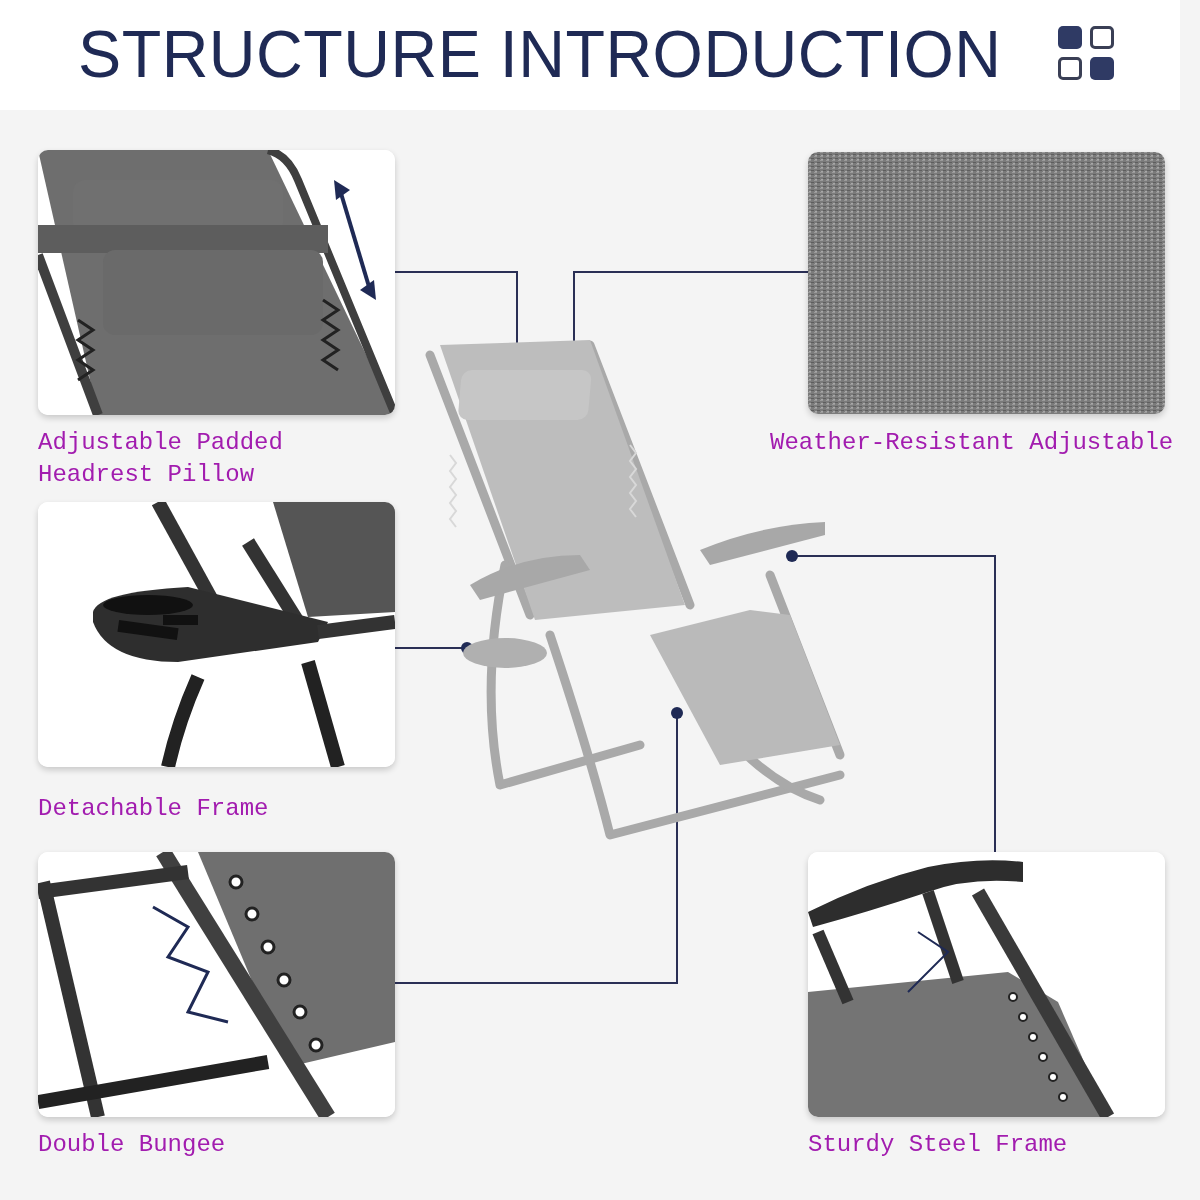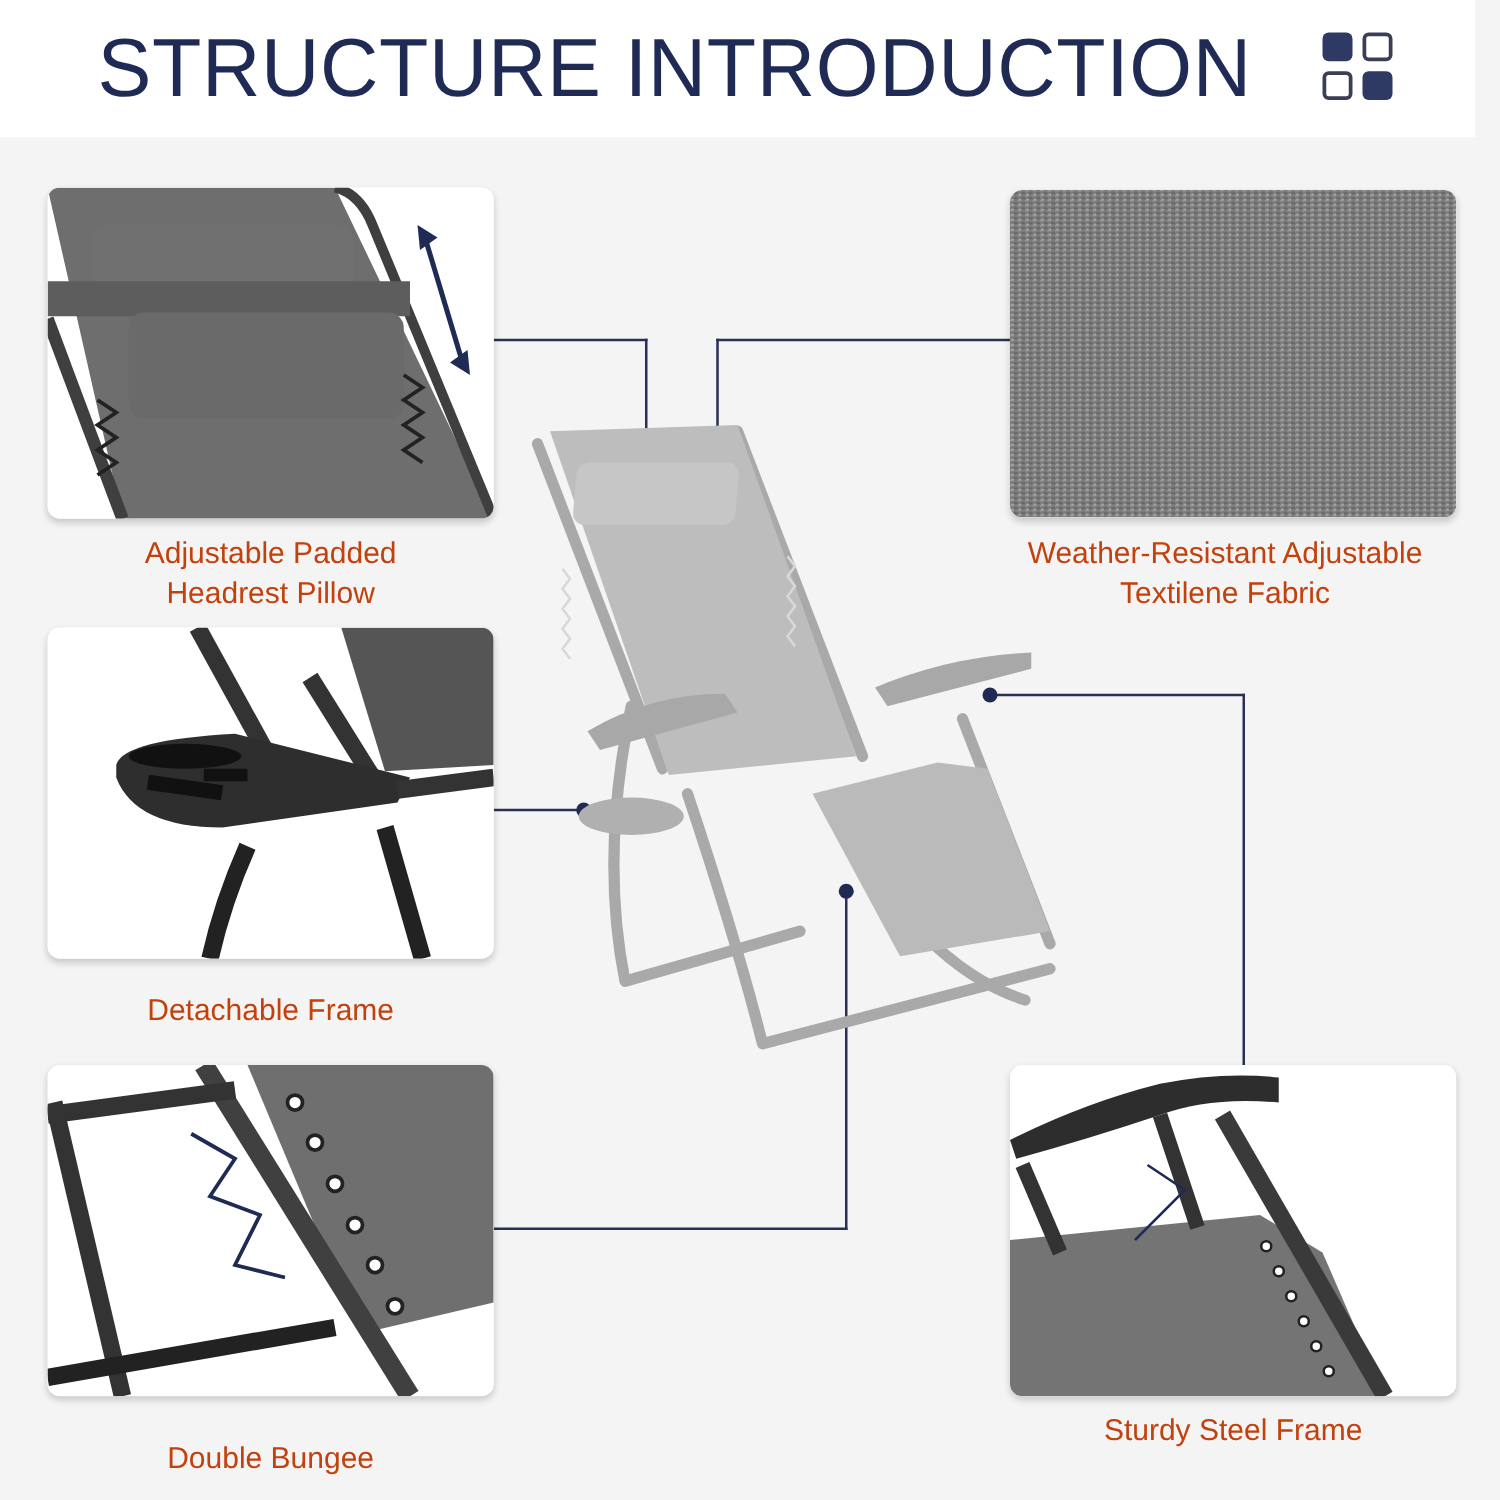--- a/index.html
+++ b/index.html
@@ -22,22 +22,22 @@
   .logo { position: absolute; left: 1058px; top: 26px; width: 58px; height: 56px; }
   .logo .sq { position: absolute; width: 24px; height: 23px; border-radius: 5px; box-sizing: border-box; }
   .logo .dark { background: #2f3a64; }
   .logo .light { background: #fff; border: 3px solid #3a3f55; }
 
   .card {
     position: absolute; background: #fff; border-radius: 10px; overflow: hidden;
     box-shadow: 0 3px 6px rgba(0,0,0,0.18);
   }
   .caption {
-    position: absolute; text-align: center; color: #c2410c;
-    font-family: Liberation Sans, sans-serif; font-size: 24px; line-height: 32px;
+    position: absolute; color: #a21caf;
+    font-family: Liberation Mono, monospace; font-size: 24px; line-height: 32px;
   }
   .line { position: absolute; background: #2a2f55; }
   .dot { position: absolute; width: 12px; height: 12px; border-radius: 50%; background: #1f2a55; }
   svg { display: block; }
 </style>
 </head>
 <body>
 
 <div class="header">
   <div class="title">STRUCTURE INTRODUCTION</div>
@@ -133,21 +133,20 @@
         <rect x="0" y="0" width="3" height="1" fill="#9a9a9a"></rect>
         <rect x="3" y="2" width="3" height="1" fill="#5e5e5e"></rect>
         <rect x="1" y="3" width="2" height="1" fill="#a8a8a8"></rect>
       </pattern>
     </defs>
     <rect width="357" height="262" fill="url(#weave)"></rect>
   </svg>
 </div>
 <div class="caption" style="left:770px;top:427px;width:420px;">
   <div>Weather-Resistant Adjustable</div>
-  <div>Textilene Fabric</div>
 </div>
 
 <div class="card" style="left:38px;top:502px;width:357px;height:265px;">
   <svg width="357" height="265" viewBox="0 0 357 265">
     <rect width="357" height="265" fill="#fff"></rect>
     <path d="M120 0 L175 100" stroke="#333" stroke-width="14"></path>
     <path d="M235 0 L357 0 L357 110 L270 115 Z" fill="#555"></path>
     <path d="M210 40 L260 120" stroke="#333" stroke-width="14"></path>
     <path d="M55 110 Q60 90 150 85 L290 120 L280 140 L140 160 Q70 160 55 120 Z" fill="#2e2e2e"></path>
     <ellipse cx="110" cy="103" rx="45" ry="10" fill="#111"></ellipse>
@@ -172,21 +171,21 @@
       <circle cx="198" cy="30" r="6"></circle>
         <circle cx="214" cy="62" r="6"></circle>
       <circle cx="230" cy="95" r="6"></circle>
         <circle cx="246" cy="128" r="6"></circle>
       <circle cx="262" cy="160" r="6"></circle>
         <circle cx="278" cy="193" r="6"></circle>
     </g>
     <path d="M115 55 L150 75 L130 105 L170 120 L150 160 L190 170" fill="none" stroke="#1f2a55" stroke-width="3"></path>
   </svg>
 </div>
-<div class="caption" style="left:38px;top:1129px;width:357px;margin-top:22px;">Double Bungee</div>
+<div class="caption" style="left:38px;top:1129px;width:357px;">Double Bungee</div>
 
 <div class="card" style="left:808px;top:852px;width:357px;height:265px;">
   <svg width="357" height="265" viewBox="0 0 357 265">
     <rect width="357" height="265" fill="#fff"></rect>
     <path d="M0 140 L200 120 L250 150 L300 265 L0 265 Z" fill="#747474"></path>
     <path d="M0 60 Q60 30 120 15 Q170 5 215 10 L215 30 Q160 25 120 40 Q60 60 5 75 Z" fill="#2d2d2d"></path>
     <path d="M10 80 L40 150" stroke="#333" stroke-width="12"></path>
     <path d="M120 40 L150 130" stroke="#333" stroke-width="12"></path>
     <path d="M170 40 L300 265" stroke="#3a3a3a" stroke-width="14"></path>
     <path d="M110 80 L140 100 L100 140" fill="none" stroke="#1f2a55" stroke-width="2"></path>

